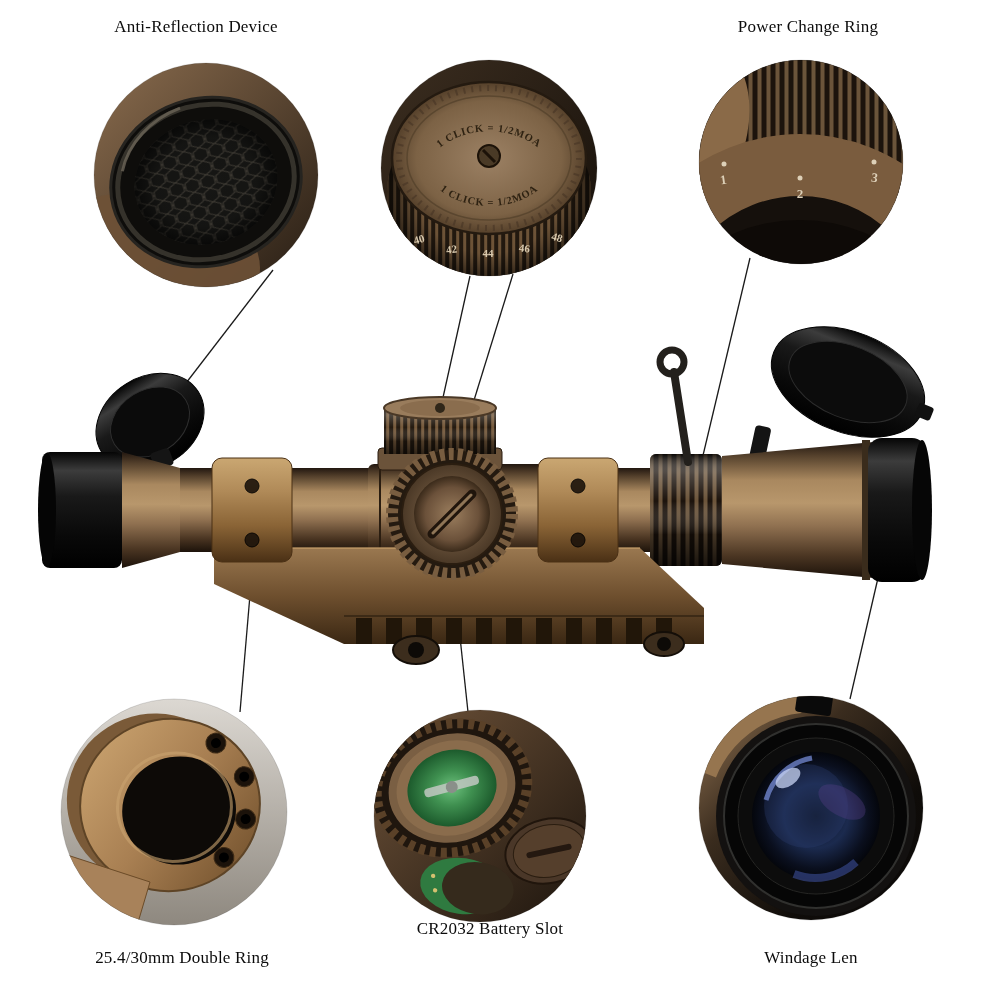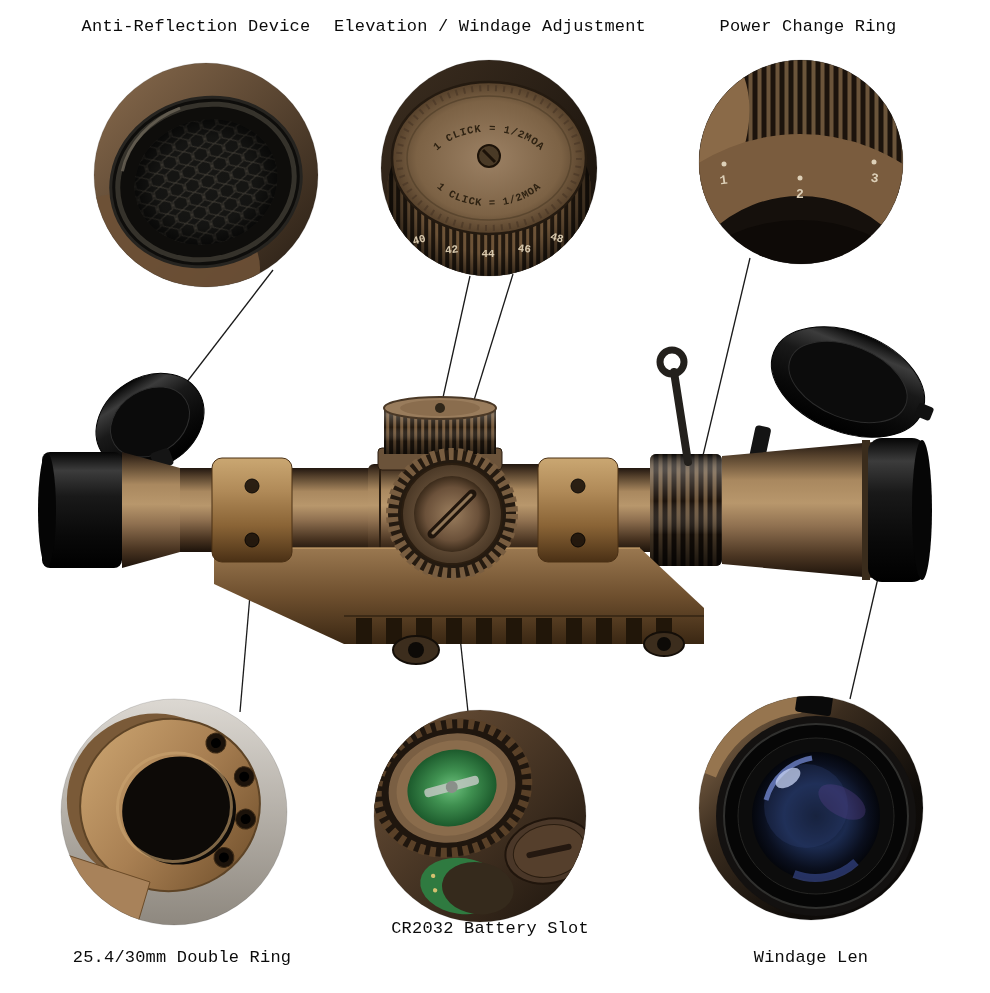--- a/index.html
+++ b/index.html
@@ -1,31 +1,30 @@
 <!DOCTYPE html>
 <html><head>
 <meta charset="utf-8">
 <style>
   html,body{margin:0;padding:0;background:#ffffff;}
   .canvas{position:relative;width:990px;height:993px;background:#ffffff;overflow:hidden;
-          font-family:Liberation Mono, monospace;}
+          font-family:Liberation Serif, serif;}
   .lbl{position:absolute;transform:translateX(-50%);font-size:17px;line-height:1.2;
        color:#0b0b0b;white-space:nowrap;letter-spacing:.2px;}
   svg{position:absolute;left:0;top:0;}
   .dialnum{fill:#d8c9ae;font-size:11px;font-weight:bold;text-anchor:middle;}
   .pownum{fill:#ddd0b8;font-size:13px;font-weight:bold;text-anchor:middle;}
   .engr{fill:#2e2212;font-size:10.5px;font-weight:bold;letter-spacing:.8px;text-anchor:middle;}
 </style>
 </head>
 <body>
 
 <div class="canvas">
 
   <div class="lbl" style="left:196px;top:17px;">Anti-Reflection Device</div>
-  <div class="lbl" style="left:490px;top:17px;">Elevation / Windage Adjustment</div>
   <div class="lbl" style="left:808px;top:17px;">Power Change Ring</div>
   <div class="lbl" style="left:182px;top:948px;text-align:center;">25.4/30mm Double Ring</div>
   <div class="lbl" style="left:490px;top:919px;">CR2032 Battery Slot</div>
   <div class="lbl" style="left:811px;top:948px;">Windage Len</div>
 
   <svg width="990" height="993" viewBox="0 0 990 993">
     <defs>
       <linearGradient id="gTube" x1="0" y1="0" x2="0" y2="1">
         <stop offset="0" stop-color="#221710"></stop>
           <stop offset=".1" stop-color="#55412c"></stop>

